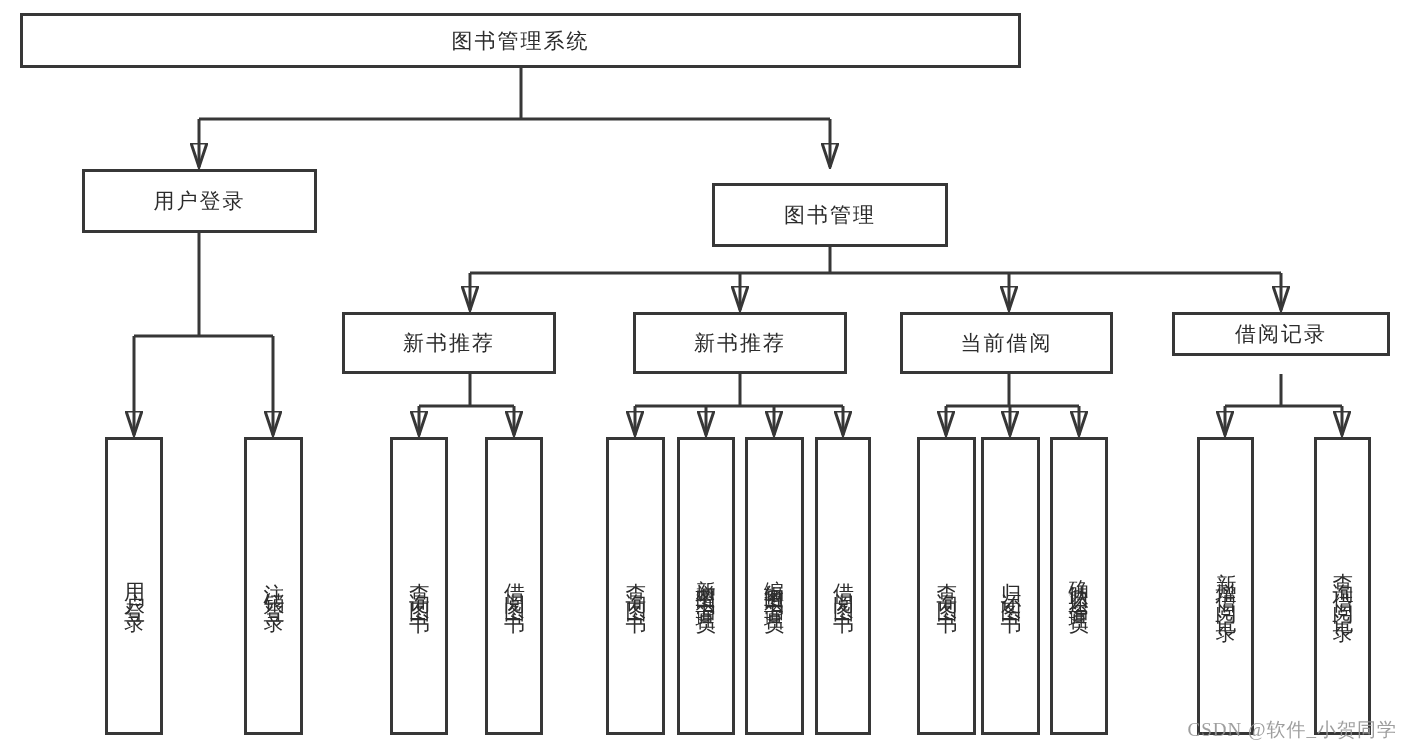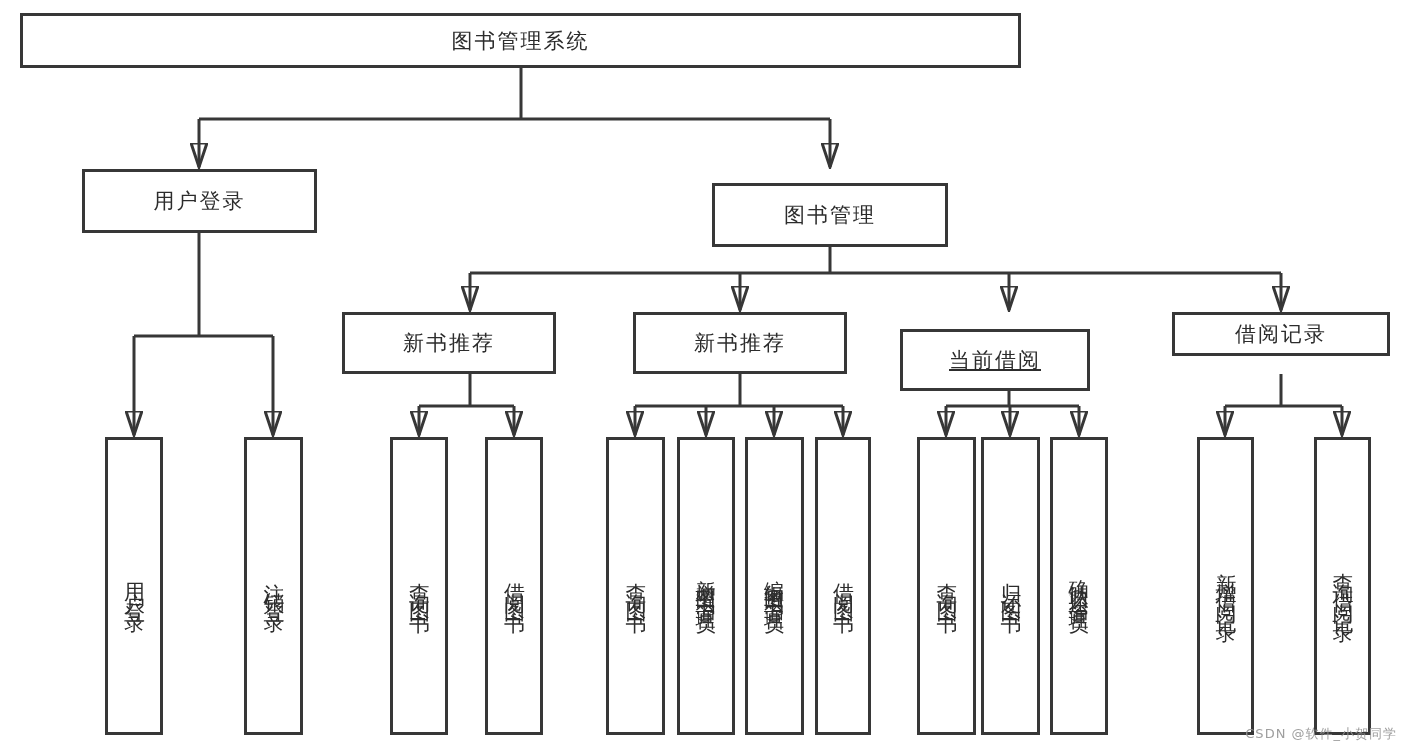--- a/index.html
+++ b/index.html
@@ -15,21 +15,21 @@
     z-index:2;
   }
   .hlabel{font-size:21px;letter-spacing:2px;white-space:nowrap;}
   .vbox .vlabel{
     writing-mode:vertical-rl;text-orientation:mixed;
     font-size:21px;letter-spacing:10px;line-height:1;
   }
   .vbox .vlabel.long{font-size:20px;letter-spacing:5px;}
   .watermark{
     position:absolute;right:8px;bottom:4px;z-index:3;
-    font-size:13px;letter-spacing:1px;color:rgba(150,150,150,0.92);white-space:nowrap;
+    font-size:19px;letter-spacing:1px;color:rgba(150,150,150,0.92);white-space:nowrap;font-family:Liberation Serif, serif;
   }
 </style>
 </head>
 <body>
 
 <div class="canvas">
 
   <svg class="wires" viewBox="0 0 1405 747" xmlns="http://www.w3.org/2000/svg">
     <defs>
       <marker id="arr" viewBox="0 0 26 18" refX="24" refY="9" markerWidth="26" markerHeight="18" markerUnits="userSpaceOnUse" orient="auto">
@@ -95,21 +95,21 @@
   <div class="box" style="left:712px;top:169px;width:236px;height:64px;margin-top:14px;">
     <span class="hlabel">图书管理</span>
   </div>
 
   <div class="box" style="left:342px;top:312px;width:214px;height:62px;">
     <span class="hlabel">新书推荐</span>
   </div>
   <div class="box" style="left:633px;top:312px;width:214px;height:62px;">
     <span class="hlabel">新书推荐</span>
   </div>
-  <div class="box" style="left:900px;top:329px;width:190px;height:62px;text-decoration:underline;">
+  <div class="box" style="left:900px;top:312px;width:213px;height:62px;">
     <span class="hlabel">当前借阅</span>
   </div>
   <div class="box" style="left:1172px;top:312px;width:218px;height:44px;">
     <span class="hlabel">借阅记录</span>
   </div>
 
   <div class="box vbox" style="left:105px;top:437px;width:58px;height:298px;">
     <span class="vlabel">用户登录</span>
   </div>
   <div class="box vbox" style="left:244px;top:437px;width:59px;height:298px;">

